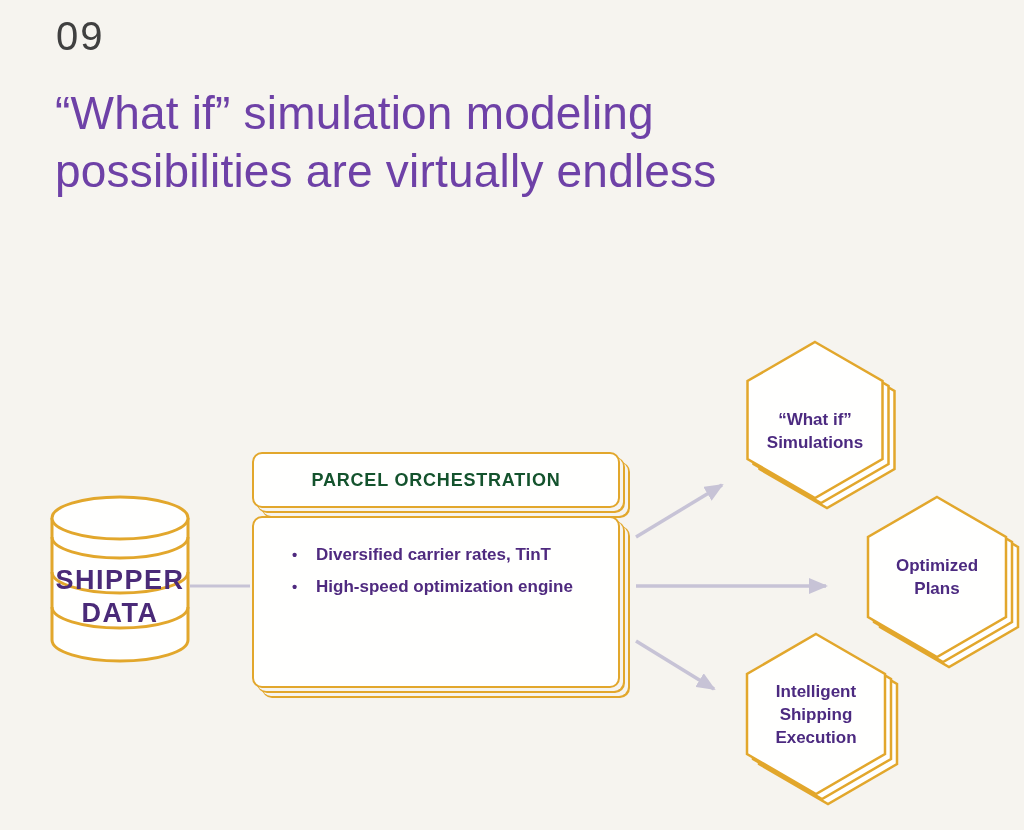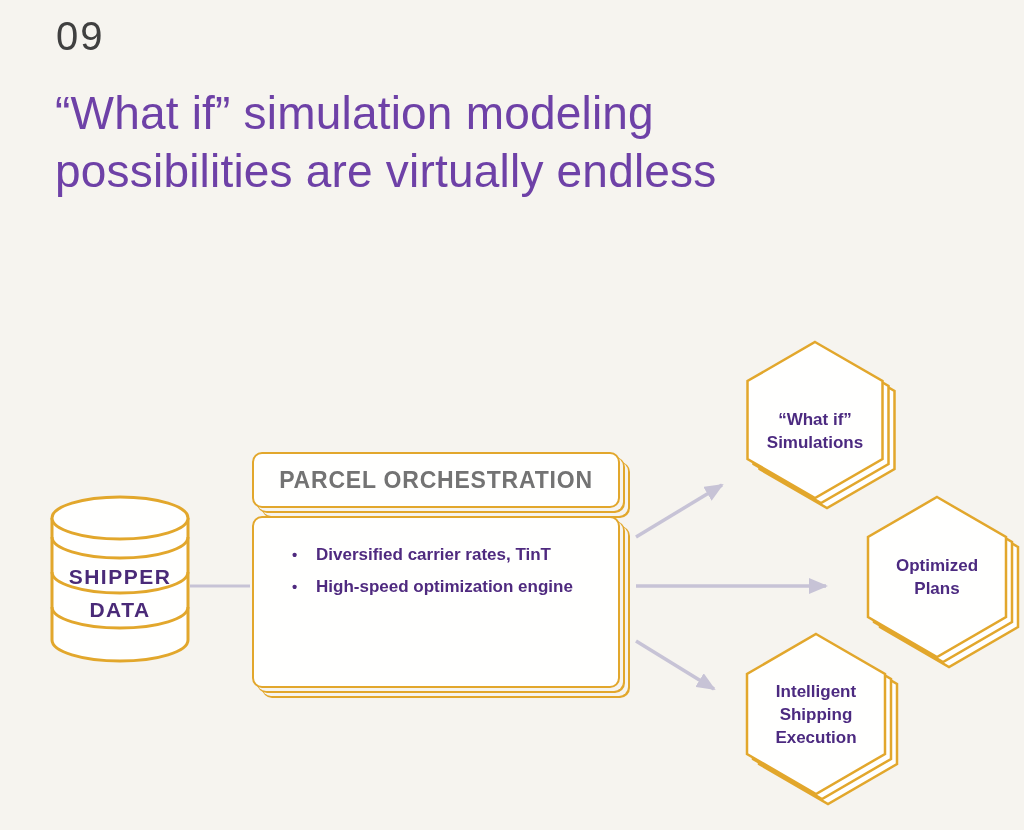--- a/index.html
+++ b/index.html
@@ -41,43 +41,43 @@
       5px 5px 0 0 #e2a72c,
       9px 9px 0 -1px #f6f4ef,
       10px 10px 0 0 #e2a72c;
     box-sizing:border-box;
   }
   .card.header-card{
     left:252px;top:452px;width:368px;height:56px;
     display:flex;align-items:center;justify-content:center;
   }
   .header-card .card-title{
-    font-size:23px;font-weight:700;letter-spacing:0.8px;
-    color:#737373;
+    font-size:18px;font-weight:700;letter-spacing:0.8px;
+    color:#14532d;
   }
   .card.list-card{
     left:252px;top:516px;width:368px;height:172px;
     padding-top:21px;
   }
   .list-card ul{list-style:none;margin:0;padding:0;}
   .list-card li{
     position:relative;padding-left:62px;
     font-size:17px;font-weight:700;line-height:32px;
     color:#4f2a7f;
   }
   .list-card li::before{
     content:"\2022";
     position:absolute;left:38px;top:0;
     color:#4f2a7f;font-size:15px;
   }
 
   .cyl-label{
     position:absolute;left:50px;width:140px;
     text-align:center;
-    font-size:21px;font-weight:700;letter-spacing:1.5px;
+    font-size:27px;font-weight:700;letter-spacing:1.5px;
     color:#4a2a78;
   }
   .cyl-label.line1{top:565px;}
   .cyl-label.line2{top:598px;}
 
   .hex-label{
     position:absolute;
     display:flex;align-items:center;justify-content:center;
     text-align:center;
     font-size:17px;font-weight:700;line-height:23px;

